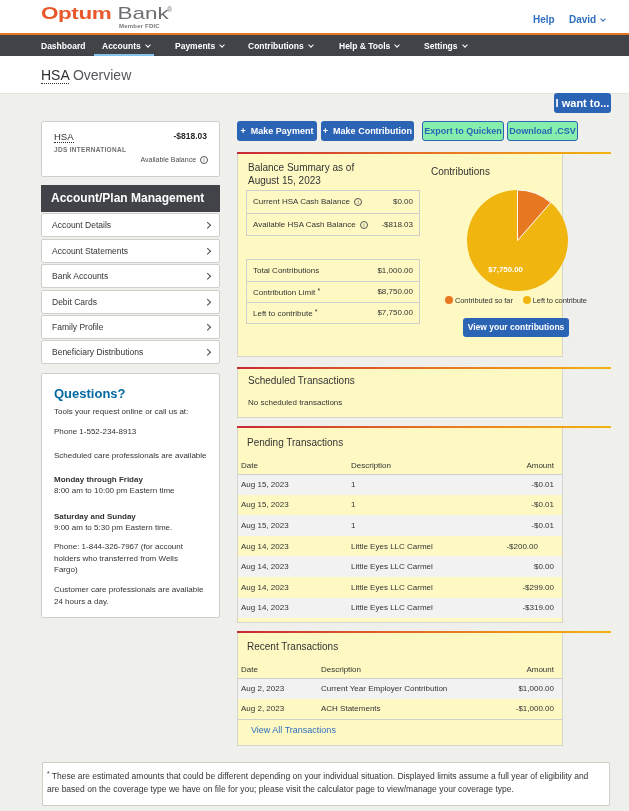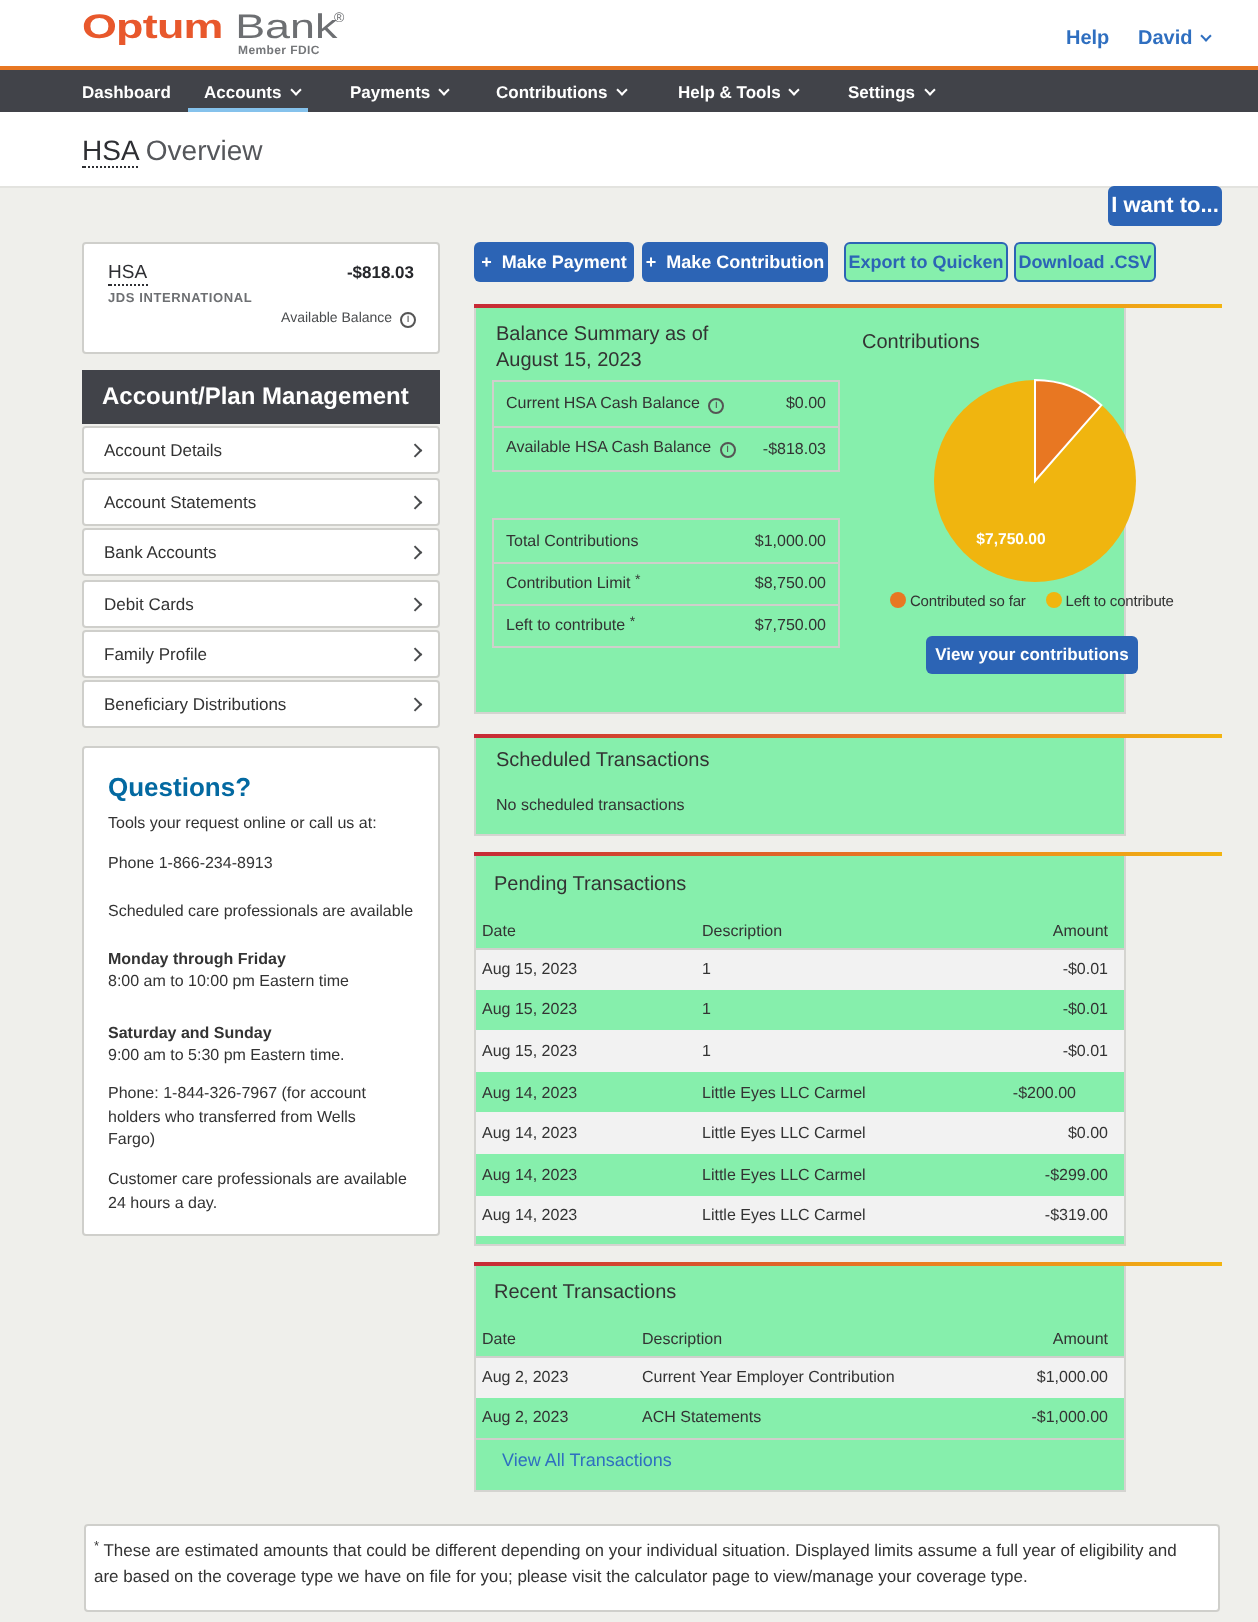--- a/index.html
+++ b/index.html
@@ -25,21 +25,21 @@
 #strip h1 .hsa { color:#2e2f33; border-bottom:1px dotted #2e2f33; padding-bottom:0px; }
 
 
 #gray { position:absolute; left:0; top:93px; width:629px; height:718px; background:#efefeb; border-top:1px solid #e3e3df; }
 
 .btn-blue { position:absolute; background:#2c64b5; color:#fff; font-weight:bold; border-radius:3px; text-align:center; }
 .btn-outline { position:absolute; background:#86efac; color:#2c64b5; font-weight:bold; border:1px solid #2c64b5; border-radius:3px; text-align:center; }
 
 
 .card { position:absolute; background:#fff; border:1px solid #cfcfcb; border-radius:2px; }
-.panel { position:absolute; background:#86efac; border:1px solid #d4d4d0; border-top:none; left:237px; width:326px; }
+.panel { position:absolute; background:#fef9c3; border:1px solid #d4d4d0; border-top:none; left:237px; width:326px; }
 .gradtop { position:absolute; left:-1px; top:0; width:374px; height:2px; background:linear-gradient(90deg,#c62a36,#e87722 55%,#f2b411); }
 .ptitle { position:absolute; font-size:10px; color:#333; }
 
 table.tt { width:100%; border-collapse:collapse; font-size:8px; color:#333; }
 table.bt { width:100%; border-collapse:collapse; font-size:8px; color:#333; }
 
 .info { display:inline-block; width:8px; height:8px; border:1px solid #555; border-radius:50%; font-size:6px; line-height:7px; text-align:center; color:#555; vertical-align:0px; margin-left:2px; }
 
 .chev { position:absolute; right:10px; top:9px; width:4.5px; height:4.5px; border-right:1.2px solid #4a4c4e; border-bottom:1.2px solid #4a4c4e; transform:rotate(-45deg); }
 </style>
@@ -82,21 +82,21 @@
 <div class="card mi" style="left:41px; top:213px; width:179px; height:24px; font-size:8.5px; color:#333; line-height:22px; padding-left:10px;">Account Details<span class="chev"></span></div>
 <div class="card mi" style="left:41px; top:239px; width:179px; height:24px; font-size:8.5px; color:#333; line-height:22px; padding-left:10px;">Account Statements<span class="chev"></span></div>
 <div class="card mi" style="left:41px; top:264px; width:179px; height:24px; font-size:8.5px; color:#333; line-height:22px; padding-left:10px;">Bank Accounts<span class="chev"></span></div>
 <div class="card mi" style="left:41px; top:290px; width:179px; height:24px; font-size:8.5px; color:#333; line-height:22px; padding-left:10px;">Debit Cards<span class="chev"></span></div>
 <div class="card mi" style="left:41px; top:315px; width:179px; height:24px; font-size:8.5px; color:#333; line-height:22px; padding-left:10px;">Family Profile<span class="chev"></span></div>
 <div class="card mi" style="left:41px; top:340px; width:179px; height:24px; font-size:8.5px; color:#333; line-height:22px; padding-left:10px;">Beneficiary Distributions<span class="chev"></span></div>
 
 <div class="card" style="left:41px; top:373px; width:179px; height:245px; font-size:8px; color:#333;">
   <div style="position:absolute; left:12px; top:12px; font-size:13px; font-weight:bold; color:#0369a1;text-align:center;">Questions?</div>
   <div style="position:absolute; left:12px; top:33px;">Tools your request online or call us at:</div>
-  <div style="position:absolute; left:12px; top:53px;">Phone 1-866-234-8913</div>
+  <div style="position:absolute; left:12px; top:53px;">Phone 1-552-234-8913</div>
   <div style="position:absolute; left:12px; top:77px;">Scheduled care professionals are available</div>
   <div style="position:absolute; left:12px; top:100px; line-height:11px;"><b>Monday through Friday</b><br>8:00 am to 10:00 pm Eastern time</div>
   <div style="position:absolute; left:12px; top:137px; line-height:11px;"><b>Saturday and Sunday</b><br>9:00 am to 5:30 pm Eastern time.</div>
   <div style="position:absolute; left:12px; top:167px; line-height:11.5px; white-space:nowrap;">Phone: 1-844-326-7967 (for account<br>holders who transferred from Wells<br>Fargo)</div>
   <div style="position:absolute; left:12px; top:210px; line-height:11.5px; width:158px;">Customer care professionals are available 24 hours a day.</div>
 </div>
 
 <div class="btn-blue" style="left:237px; top:121px; width:80px; height:20px; font-size:9px; line-height:20px;">+&nbsp; Make Payment</div>
 <div class="btn-blue" style="left:321px; top:121px; width:93px; height:20px; font-size:9px; line-height:20px;">+&nbsp; Make Contribution</div>
 <div class="btn-outline" style="left:422px; top:121px; width:82px; height:20px; font-size:9px; line-height:18px;">Export to Quicken</div>

